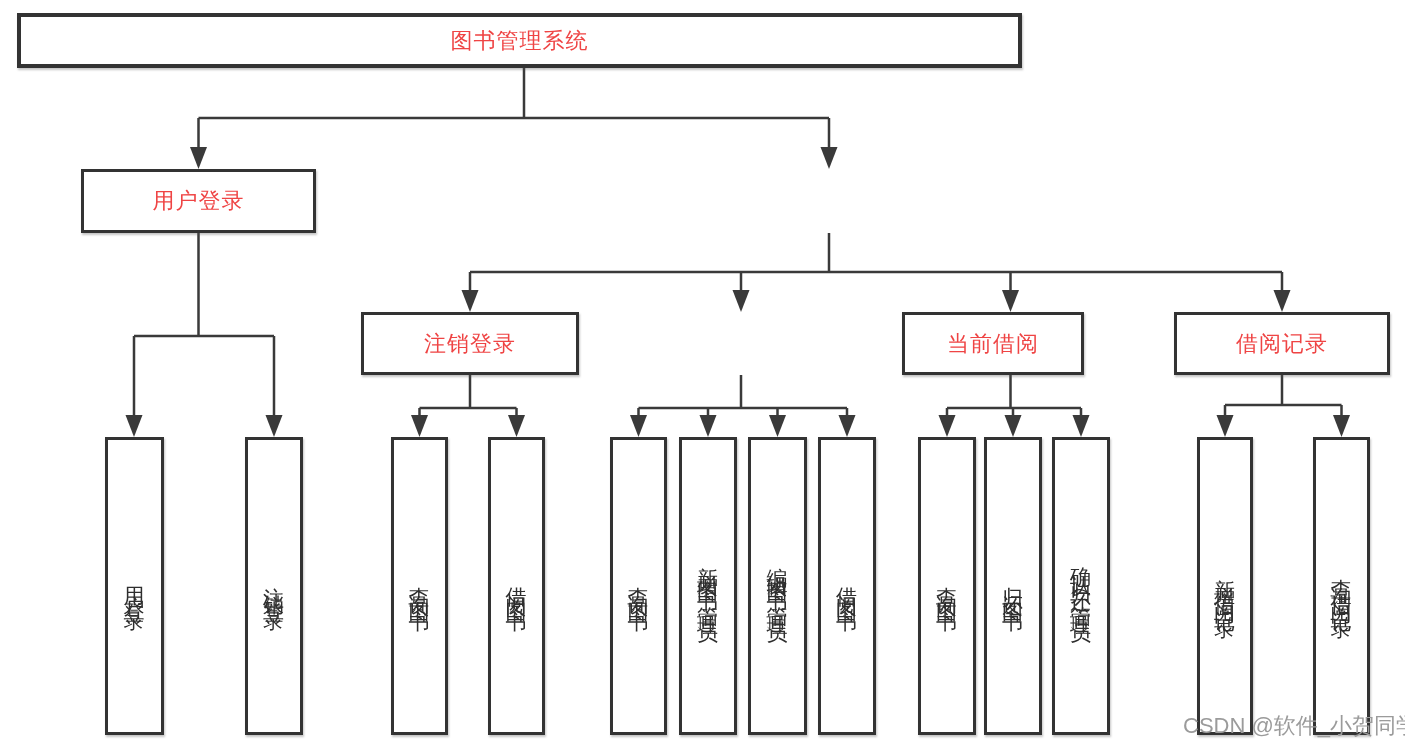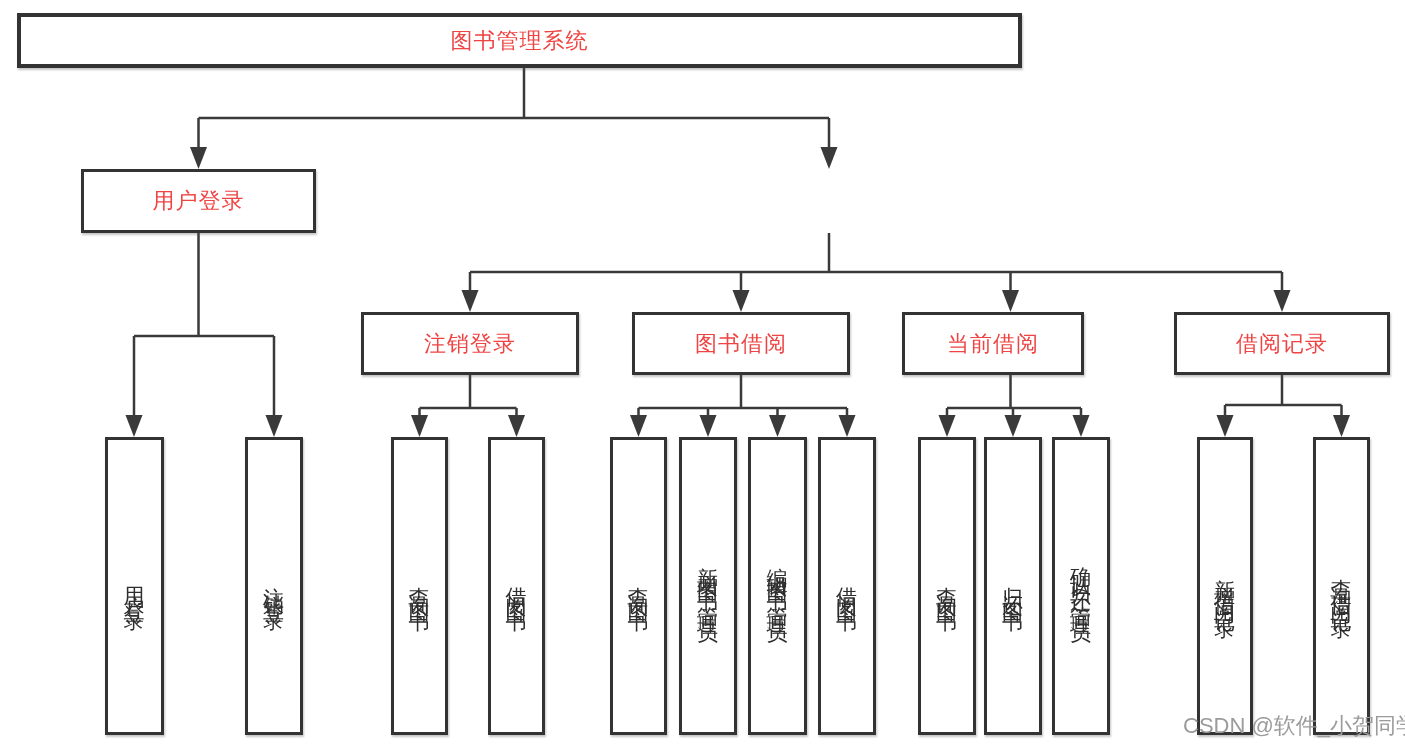--- a/index.html
+++ b/index.html
@@ -98,23 +98,20 @@
     <span class="hlabel">图书管理系统</span>
   </div>
 
   <div class="box" style="left:81px;top:169px;width:235px;height:64px">
     <span class="hlabel">用户登录</span>
   </div>
 
   <div class="box" style="left:361px;top:312px;width:218px;height:63px">
     <span class="hlabel">注销登录</span>
   </div>
-  <div class="box" style="left:632px;top:312px;width:218px;height:63px">
-    <span class="hlabel">图书借阅</span>
-  </div>
   <div class="box" style="left:902px;top:312px;width:182px;height:63px">
     <span class="hlabel">当前借阅</span>
   </div>
   <div class="box" style="left:1174px;top:312px;width:216px;height:63px">
     <span class="hlabel">借阅记录</span>
   </div>
 
   <div class="box vbox" style="left:105px;width:59px">
     <span class="vlabel">用户登录</span>
   </div>

